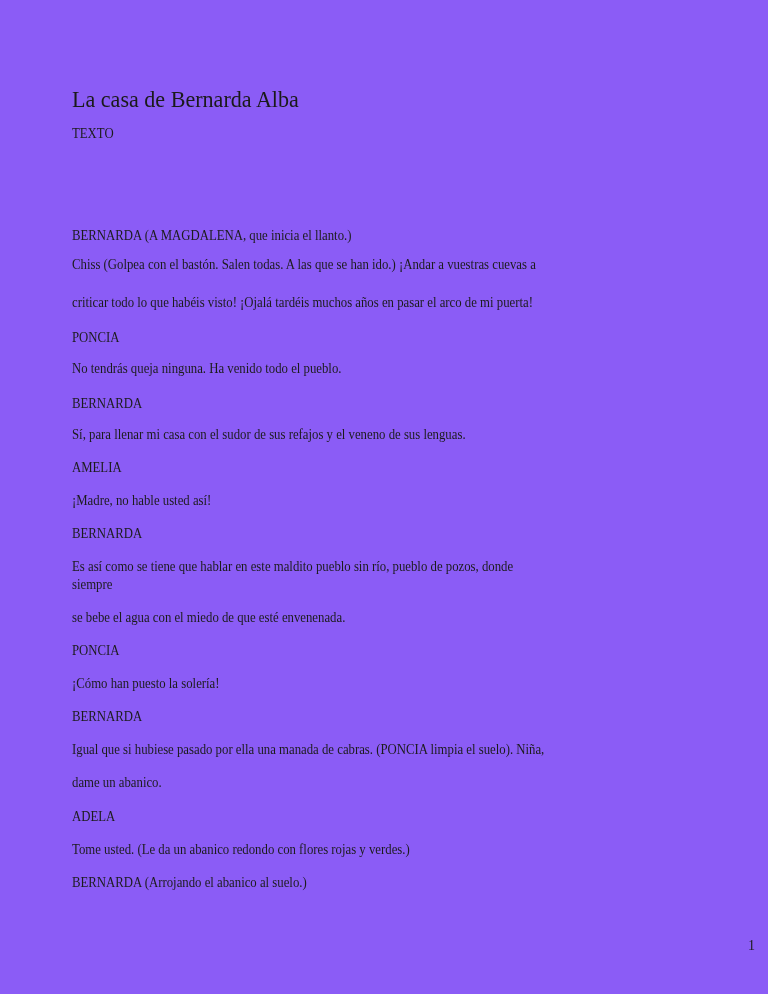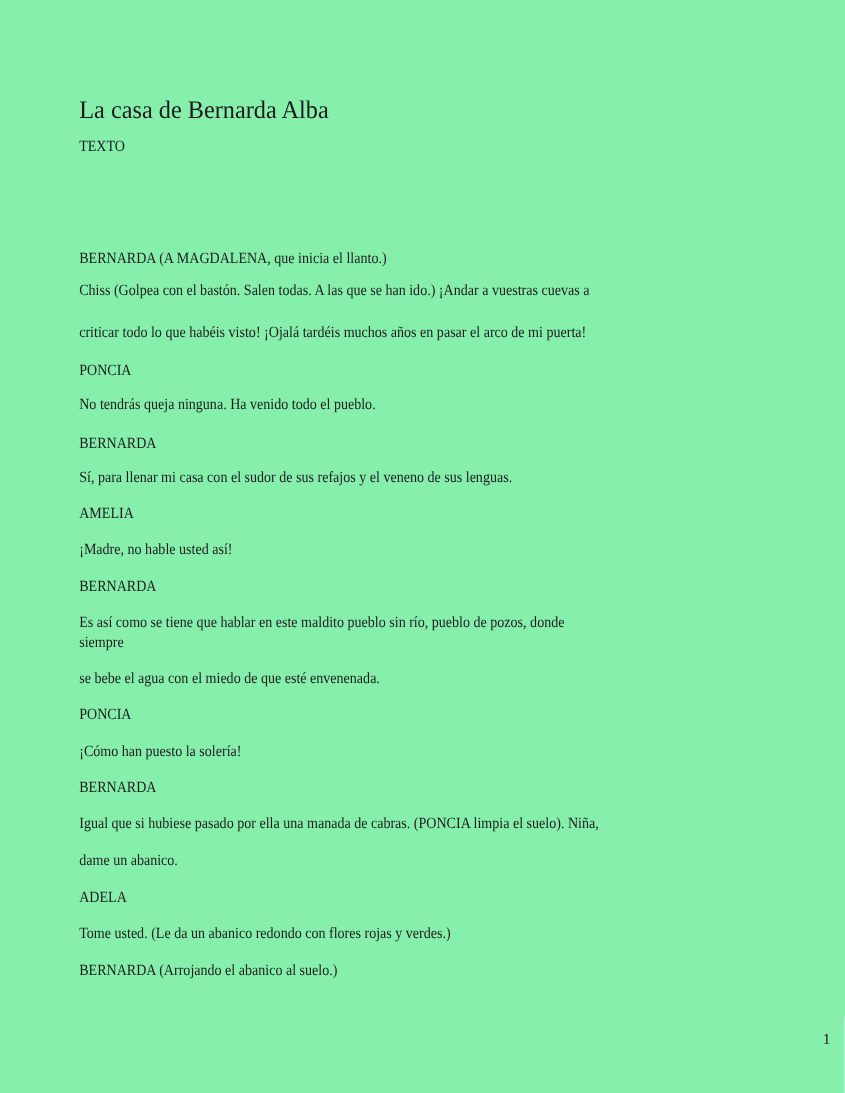--- a/index.html
+++ b/index.html
@@ -12,21 +12,21 @@
       height: 994px;
       position: relative;
       overflow: hidden;
       font-family: "Liberation Serif", "DejaVu Serif", serif;
       color: #1a1a1a;
     }
     .page {
       position: absolute;
       left: 0; top: 0;
       width: 768px; height: 994px;
-      background: #86efac;
+      background: #8b5cf6;
     }
     .title {
       position: absolute;
       left: 72px;
       top: 86px;
       font-size: 23px;
       line-height: 28px;
       white-space: nowrap;
       color: #1a1a1a;
       transform-origin: left top;

